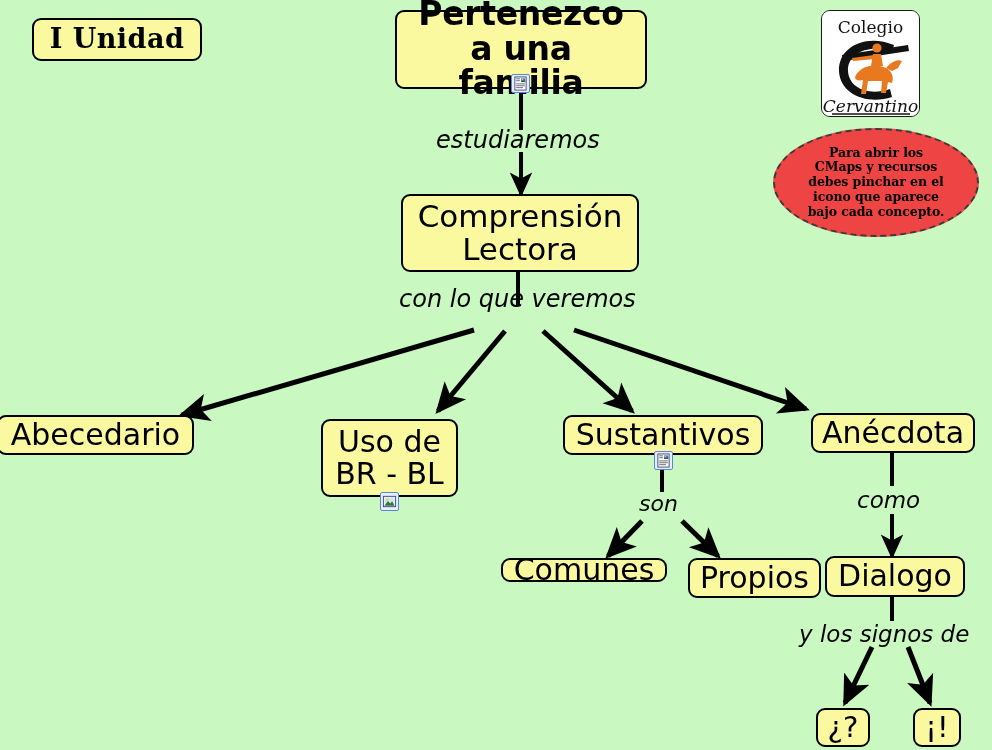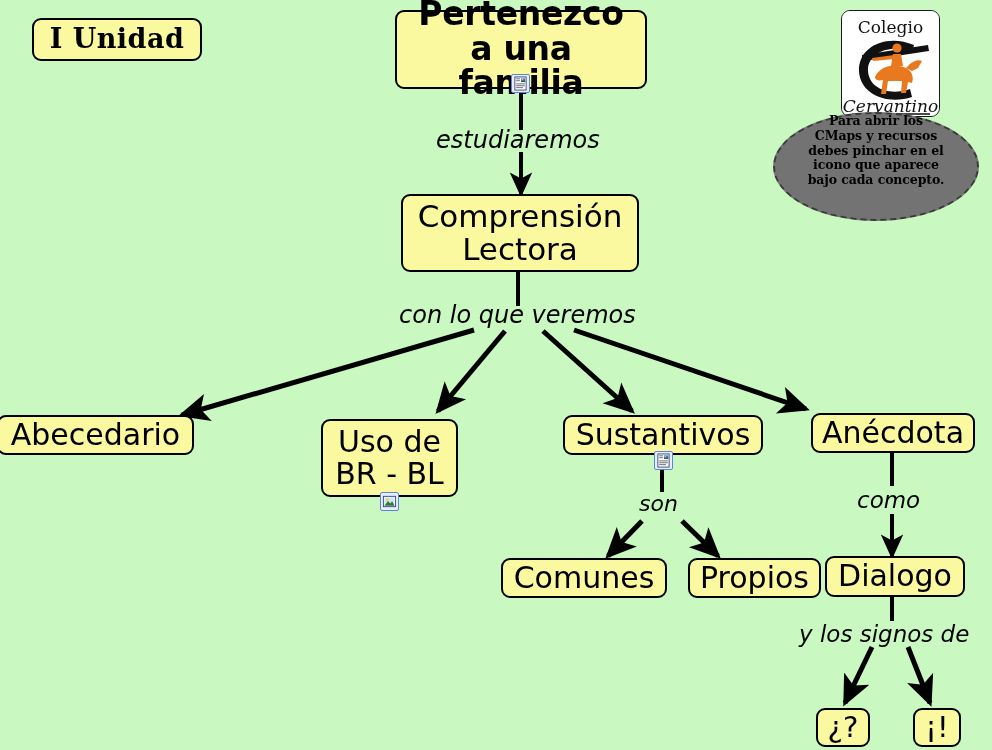--- a/index.html
+++ b/index.html
@@ -87,35 +87,35 @@
     position: absolute;
     z-index: 3;
     left: 821px;
     top: 10px;
     width: 97px;
     height: 105px;
     background: #a3a3a3;
     border: 1px solid #1a1a1a;
     border-radius: 9px;
     overflow: hidden;
-    margin-left: 20px;
   }
   #logo svg { display: block; width: 100%; height: 100%; }
   
   #note {
     position: absolute;
     z-index: 3;
     left: 773px;
-    top: 112px;
+    top: 128px;
     width: 202px;
     height: 105px;
     border: 2px dashed #3a3a3a;
     border-radius: 50%;
-    background: #737373;
+    background: #ef4444;
     display: flex;
+    align-items: center;
     justify-content: center;
   }
   #note-text {
     font-family: "DejaVu Serif", serif;
     font-weight: bold;
     font-size: 12.5px;
     line-height: 1.18;
     text-align: center;
     color: #000;
     white-space: pre-line;
@@ -219,21 +219,21 @@
 
   <div class="phrase" style="left:436px; top:128px; font-size:24px;">
     <span>estudiaremos</span>
   </div>
 
   <div class="node" style="left:401px; top:194px; width:238px; height:78px; font-size:31px;">
     <span>Comprensión
 Lectora</span>
   </div>
 
-  <div class="phrase" style="left:399px; top:303px; font-size:24px;">
+  <div class="phrase" style="left:399px; top:287px; font-size:24px;">
     <span>con lo que veremos</span>
   </div>
 
   <div class="node" style="left:-3px; top:415px; width:197px; height:40px; font-size:30px;">
     <span>Abecedario</span>
   </div>
 
   <div class="node" style="left:321px; top:419px; width:137px; height:78px; font-size:30px;">
     <span>Uso de
 BR - BL</span>
@@ -269,21 +269,21 @@
   </div>
 
   <div class="phrase" style="left:639px; top:493px; font-size:22px;">
     <span>son</span>
   </div>
 
   <div class="phrase" style="left:857px; top:489px; font-size:23px;">
     <span>como</span>
   </div>
 
-  <div class="node" style="left:501px; top:558px; width:166px; height:40px; font-size:30px;">
+  <div class="node" style="left:501px; top:558px; width:166px; height:24px; font-size:30px;">
     <span>Comunes</span>
   </div>
 
   <div class="node" style="left:688px; top:558px; width:133px; height:40px; font-size:30px;justify-content:center;">
     <span>Propios</span>
   </div>
 
   <div class="node" style="left:825px; top:556px; width:140px; height:41px; font-size:30px;">
     <span>Dialogo</span>
   </div>

